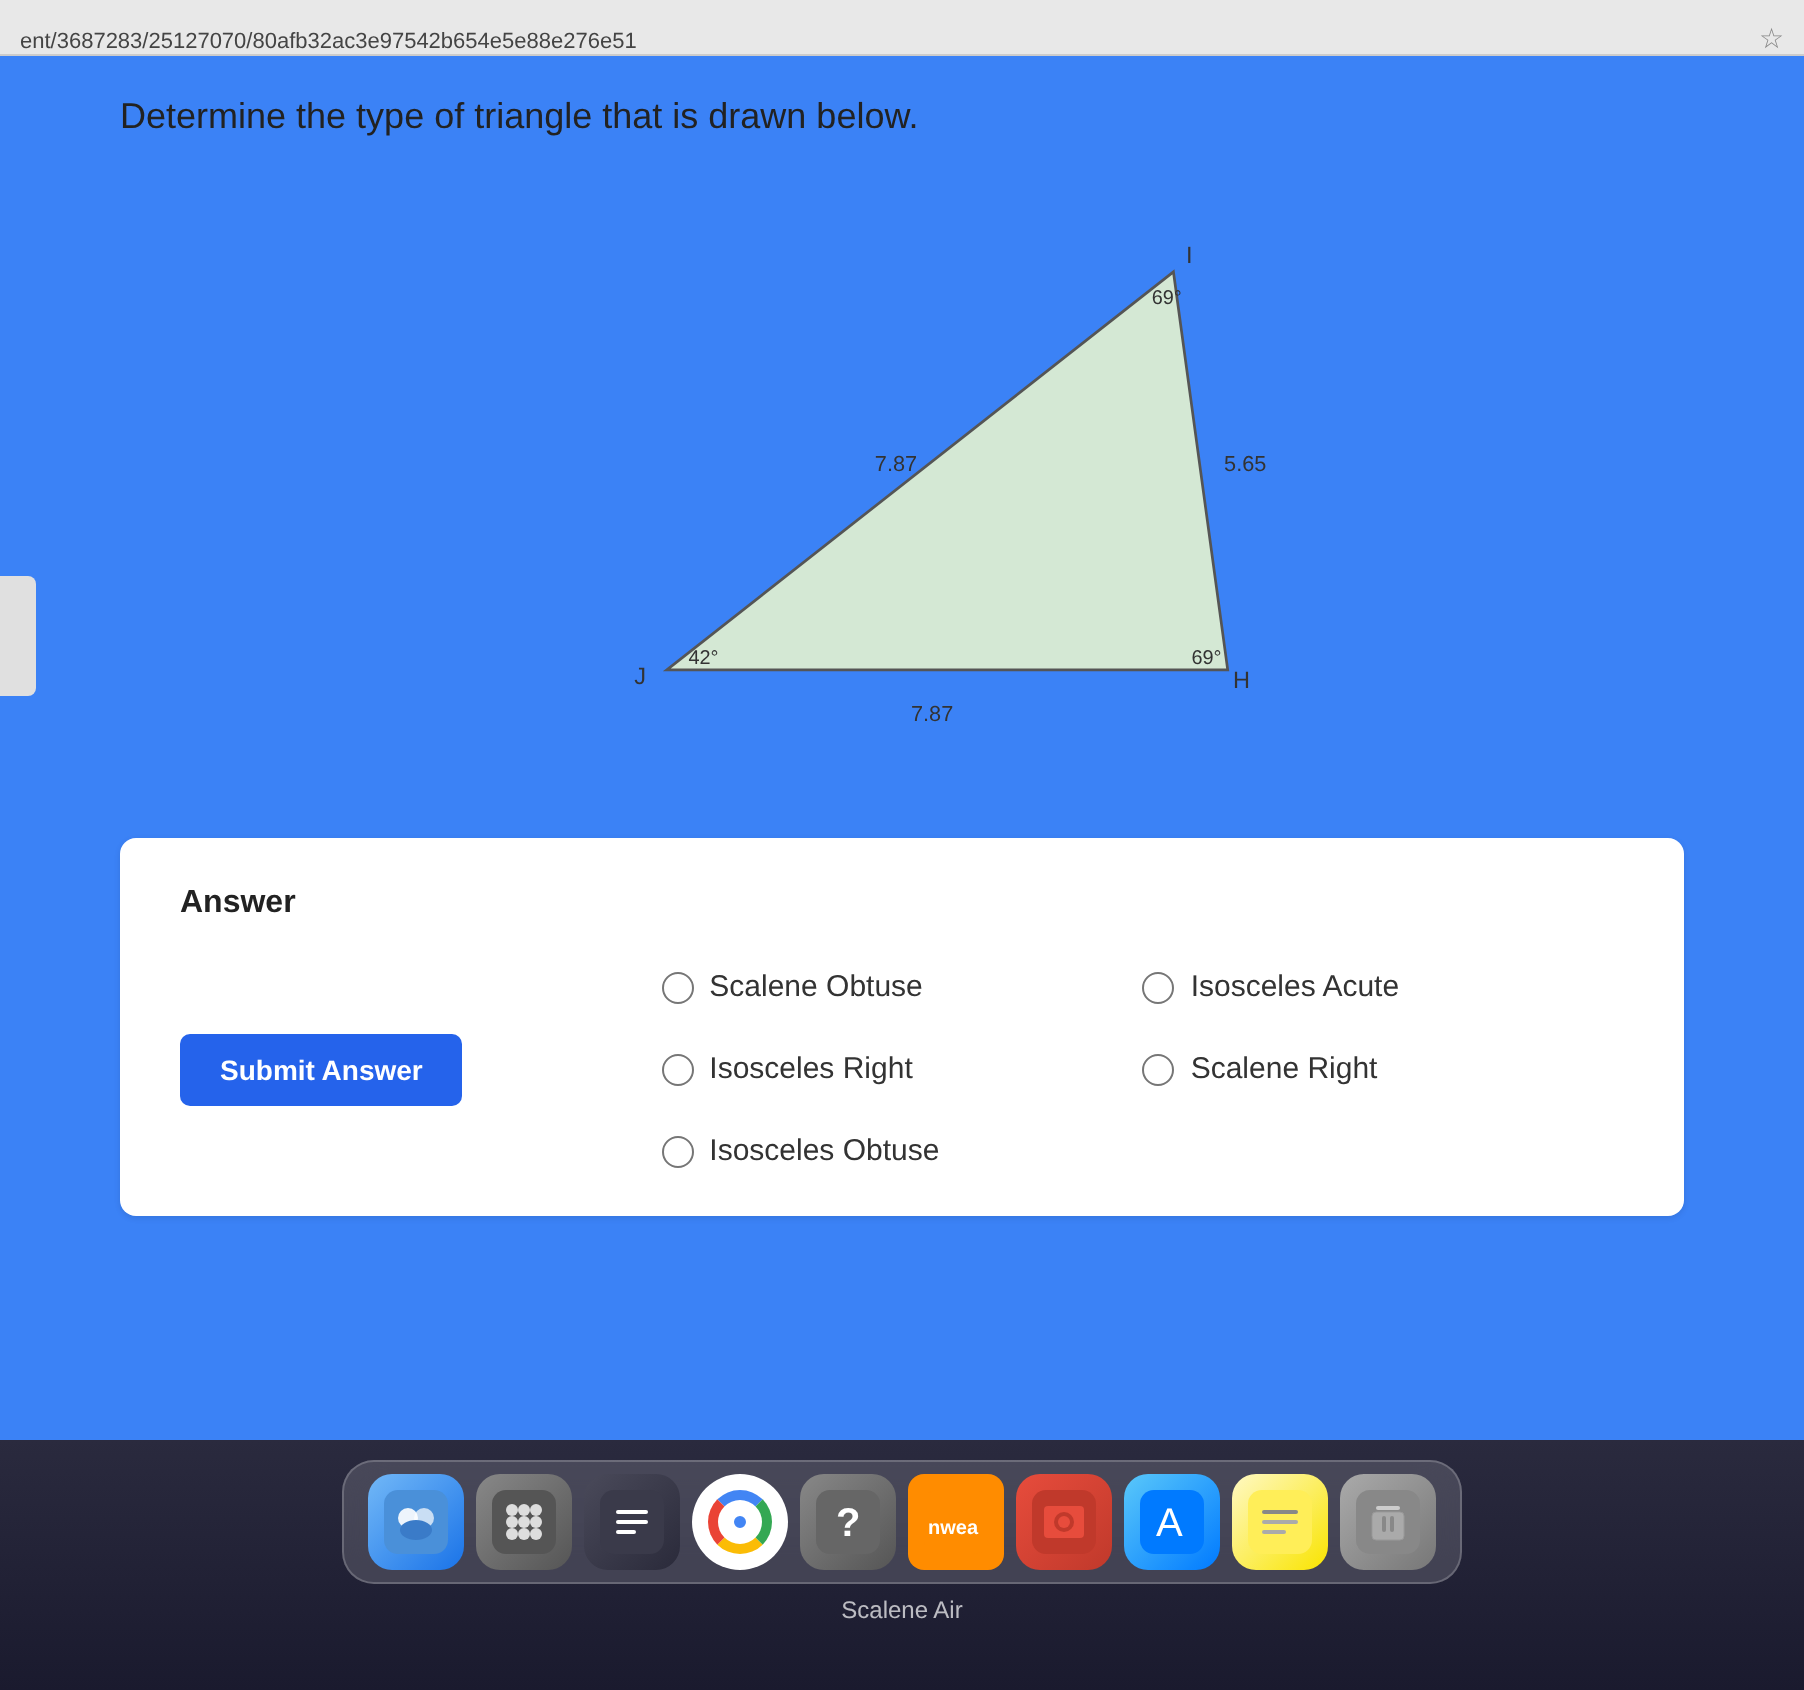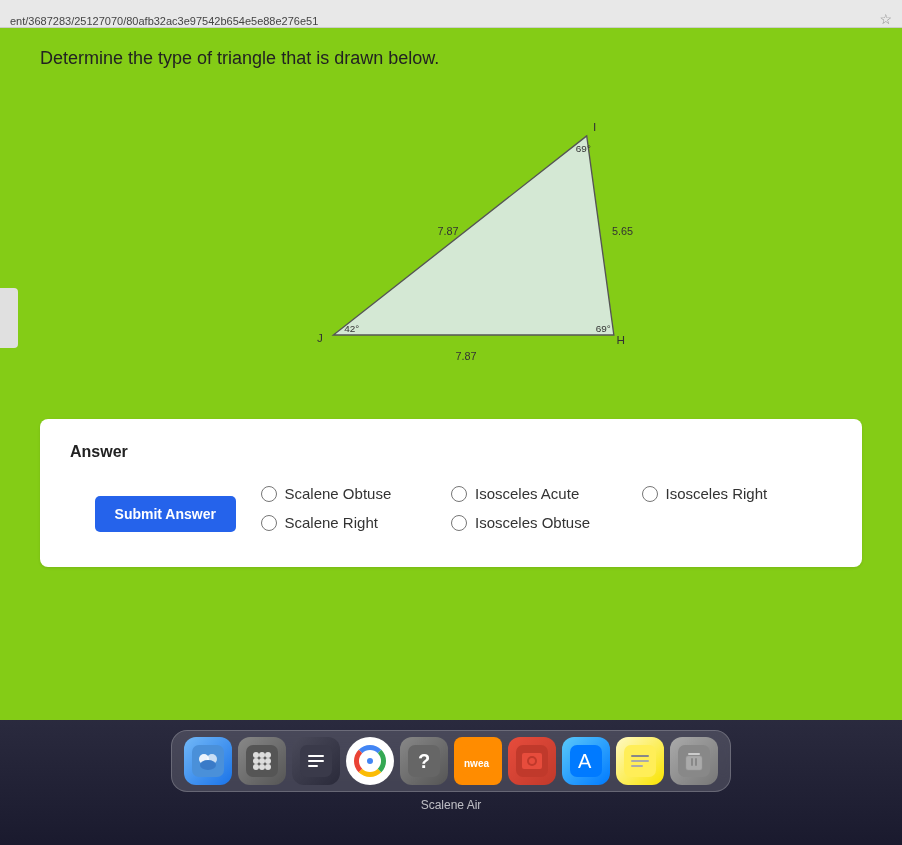--- a/index.html
+++ b/index.html
@@ -31,22 +31,22 @@
       border-bottom: 1px solid #ccc;
     }
 
     .star-icon {
       margin-left: auto;
       font-size: 14px;
       color: #888;
     }
 
     .page-content {
-      background: #84cc16;
-      padding: 20px 40px;
+      background: #3b82f6;
+      padding: 20px 60px;
       height: calc(720px - 28px);
       overflow: hidden;
     }
 
     .question-text {
       font-size: 18px;
       color: #222;
       margin-bottom: 20px;
       font-weight: 400;
     }
@@ -76,23 +76,23 @@
 
     .answer-label {
       font-weight: 700;
       font-size: 16px;
       color: #222;
       margin-bottom: 24px;
     }
 
     .options-grid {
       display: grid;
-      grid-template-columns: 1fr 1fr 1fr 1fr;
+      grid-template-columns: 1fr 1fr 1fr;
       grid-template-rows: auto auto auto;
-      gap: 12px 0;
+      gap: 24px 0;
       align-items: center;
     }
 
     .radio-option {
       display: flex;
       align-items: center;
       gap: 8px;
       font-size: 15px;
       color: #333;
       cursor: pointer;
@@ -251,21 +251,21 @@
         <label class="radio-option">
           <input type="radio" name="triangle-type" value="scalene-obtuse" style="">
           <span>Scalene Obtuse</span>
         </label>
 
         <label class="radio-option">
           <input type="radio" name="triangle-type" value="isosceles-acute" style="">
           <span>Isosceles Acute</span>
         </label>
 
-        <div style="display:flex; justify-content:center; grid-row: 1 / 4;">
+        <div style="display:flex; justify-content:flex-start; grid-row: 1 / 4;">
           <button class="submit-btn">Submit Answer</button>
         </div>
 
 
         <label class="radio-option">
           <input type="radio" name="triangle-type" value="isosceles-right" style="">
           <span>Isosceles Right</span>
         </label>
 
         <label class="radio-option">

